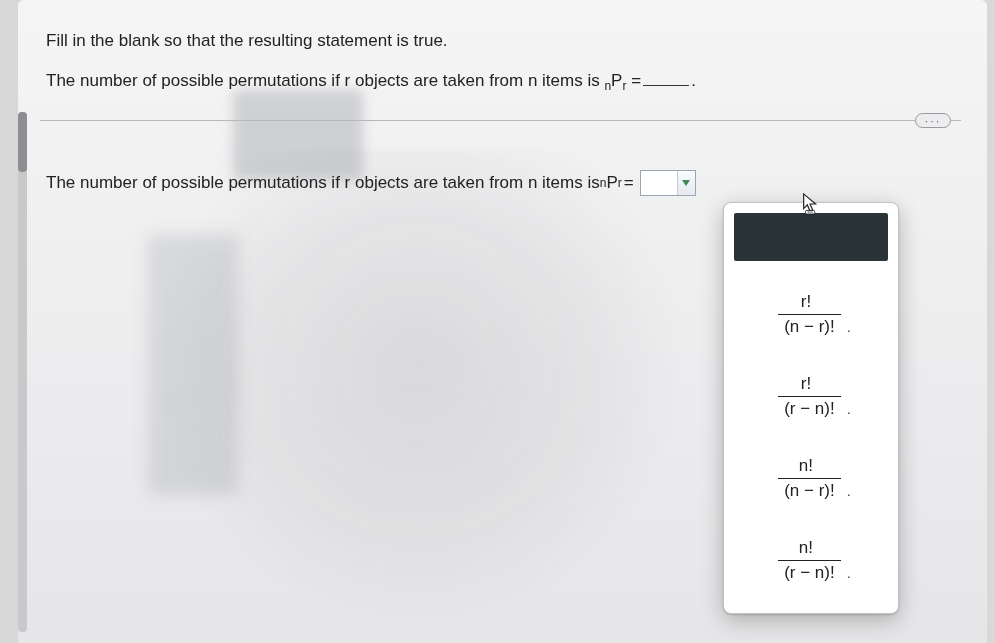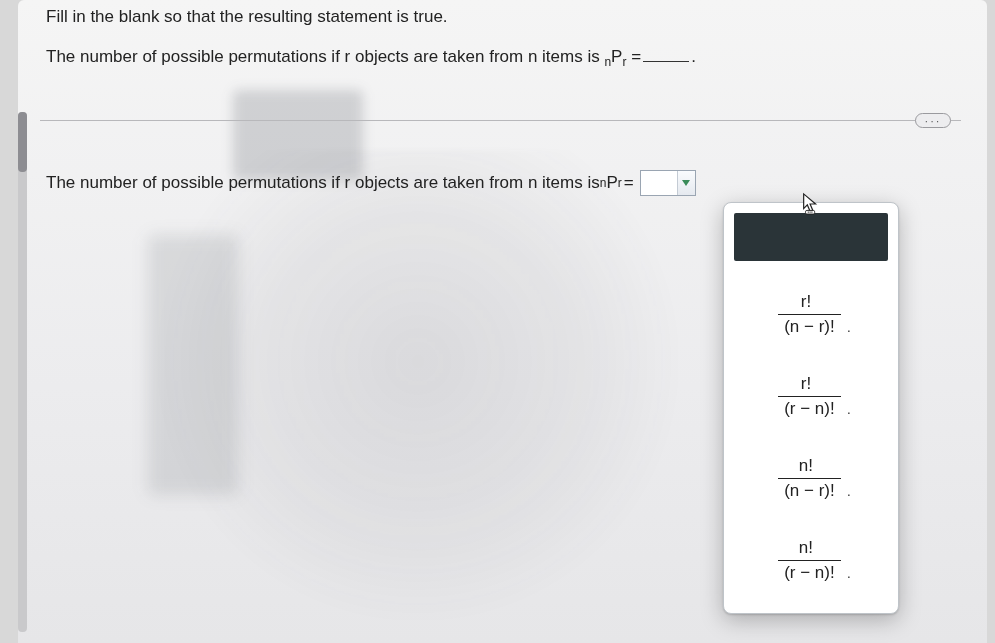--- a/index.html
+++ b/index.html
@@ -6,21 +6,21 @@
 body {
   width:995px; height:643px;
   background:#d8d8d8;
   font-family:Arial,Helvetica,sans-serif;
   position:relative; overflow:hidden;
 }
 .sheet {
   position:absolute; left:18px; top:0; right:8px; bottom:0;
   background:linear-gradient(180deg,#f5f5f5 0%,#ececee 60%,#e6e6e8 100%);
   border-radius:6px 6px 0 0;
-  padding:2px 24px 0 28px;
+  padding:26px 24px 0 28px;
 }
 .scroll-track {
   position:absolute; left:18px; top:112px; width:9px; height:520px;
   background:#c9c9cb; border-radius:4px;
 }
 .scroll-thumb {
   position:absolute; left:18px; top:112px; width:9px; height:60px;
   background:#8d8d92; border-radius:4px;
 }
 .q-line { font-size:17px; color:#222; line-height:1.5; }

